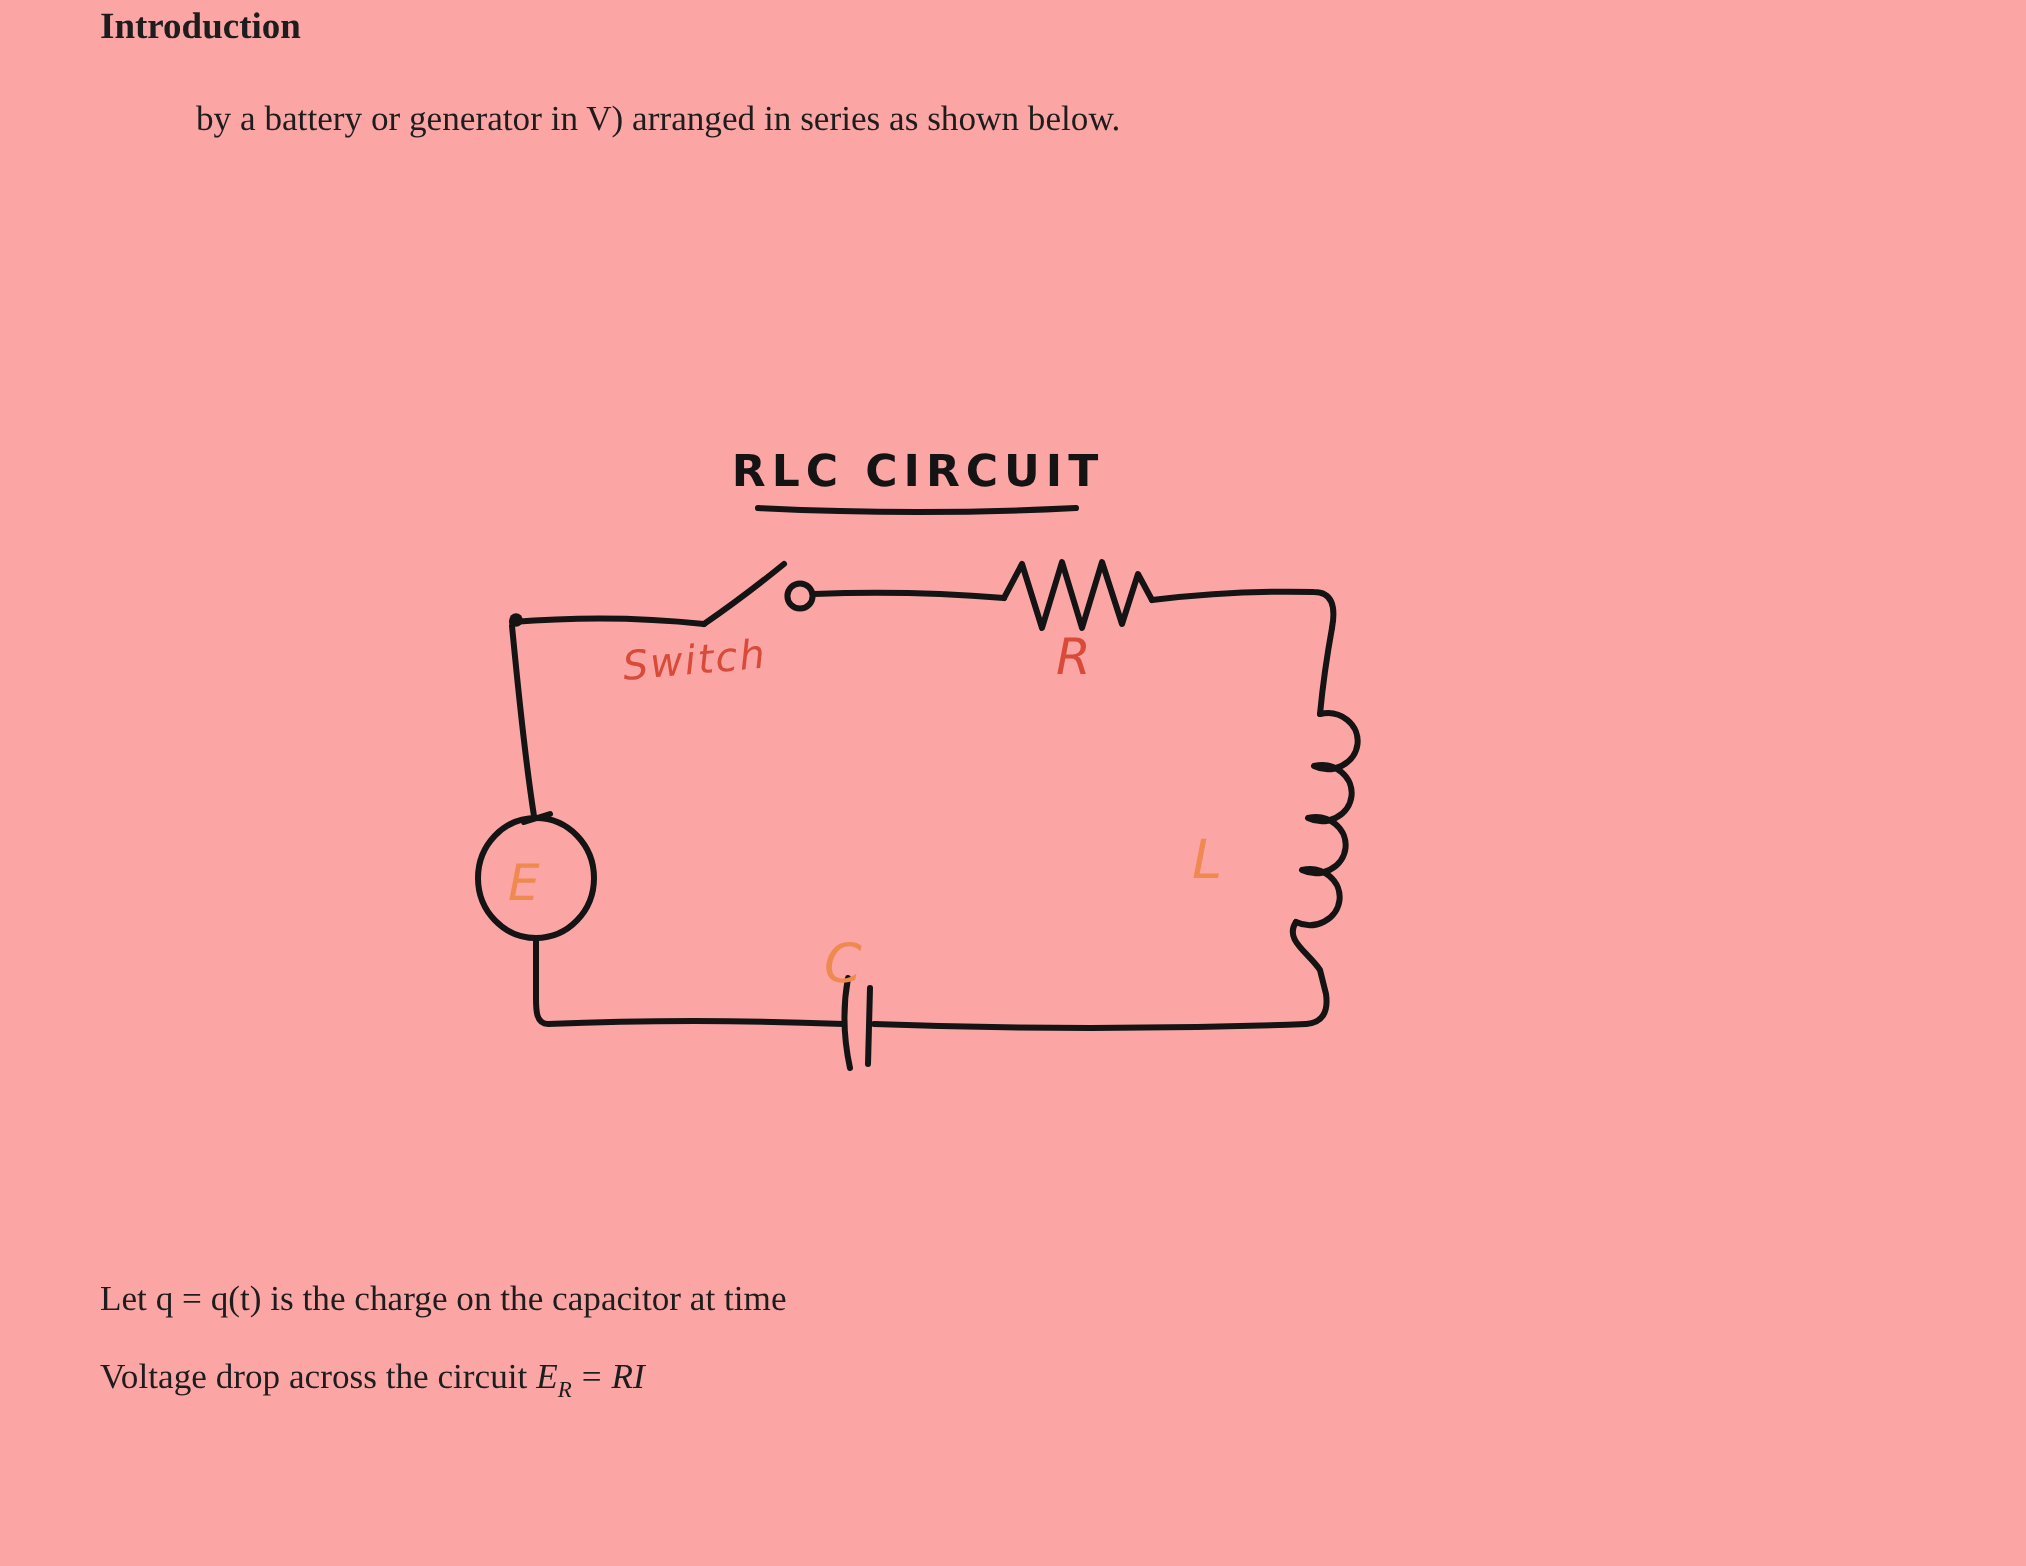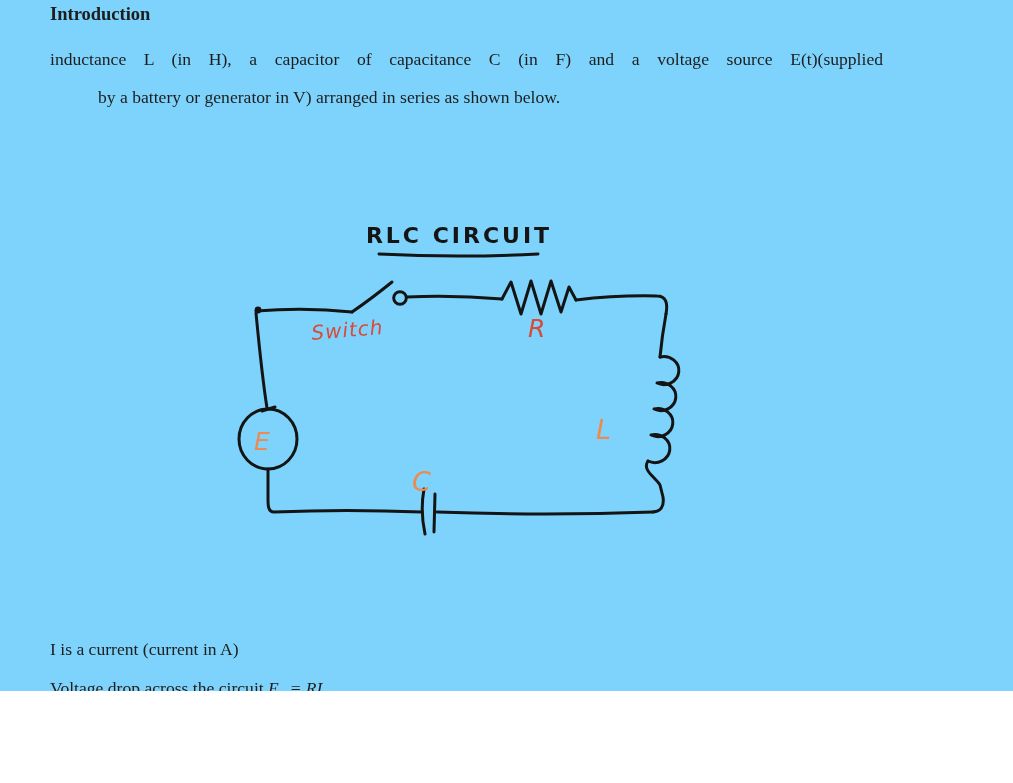--- a/index.html
+++ b/index.html
@@ -1,17 +1,17 @@
 <!DOCTYPE html>
 <html><head>
 <meta charset="utf-8">
 <style>
   html,body { margin:0; padding:0; background:#ffffff; }
   .page {
-    position:relative; width:1013px; height:691px; background:#7dd3fc;
+    position:relative; width:1013px; height:783px; background:#fca5a5;
     font-family:"Liberation Serif", serif; color:#1d1d1d; overflow:hidden;
   }
   .heading {
     position:absolute; left:50px; top:4px;
     font-size:18.5px; font-weight:bold;
   }
   .para {
     position:absolute; left:50px; top:40px; width:833px; font-size:17.6px;
   }
   .para .jline { line-height:38px; text-align:justify; text-align-last:justify; white-space:normal; }
@@ -33,21 +33,20 @@
   .frac .den { display:block; }
 </style>
 </head>
 <body>
 
 <div class="page">
 
   <div class="heading">Introduction</div>
 
   <div class="para">
-    <div class="jline">inductance L (in H), a capacitor of capacitance C (in F) and a voltage source E(t)(supplied</div>
     <div class="jline last">by a battery or generator in V) arranged in series as shown below.</div>
   </div>
 
   <div class="diagram">
     <svg viewBox="0 0 492 408" width="492" height="408">
       <text class="dtitle" x="243" y="47" text-anchor="middle" fill="#141414">RLC CIRCUIT</text>
       <path class="wire" d="M163 58 Q243 62 322 58"></path>
 
       <circle cx="42" cy="114" r="3.4" fill="#141414"></circle>
       <path class="wire" d="M40 115 Q90 111 136 116"></path>
@@ -73,19 +72,19 @@
 
       <text class="hlabel" x="96" y="144" font-size="20" transform="rotate(-5 96 144)" fill="#d84b38">Switch</text>
       <text class="hlabel" x="312" y="141" font-size="25" fill="#d84b38">R</text>
       <text class="hlabel" x="380" y="243" font-size="27" fill="#ee8a4f">L</text>
       <text class="hlabel" x="196" y="295" font-size="27" fill="#ee8a4f">C</text>
       <text class="hlabel" x="38" y="254" font-size="25" fill="#ee8a4f">E</text>
     </svg>
   </div>
 
   <div class="notes">
-    <div class="note-line">I is a current (current in A)</div>
+    <div class="note-line">Let q = q(t) is the charge on the capacitor at time</div>
 
 
     <div class="note-line"><span>Voltage drop across the circuit </span><span class="mi">E</span><sub class="msub">R</sub><span class="mo">=</span><span class="mi">RI</span></div>
   </div>
 
 </div>
 
 </body></html>

